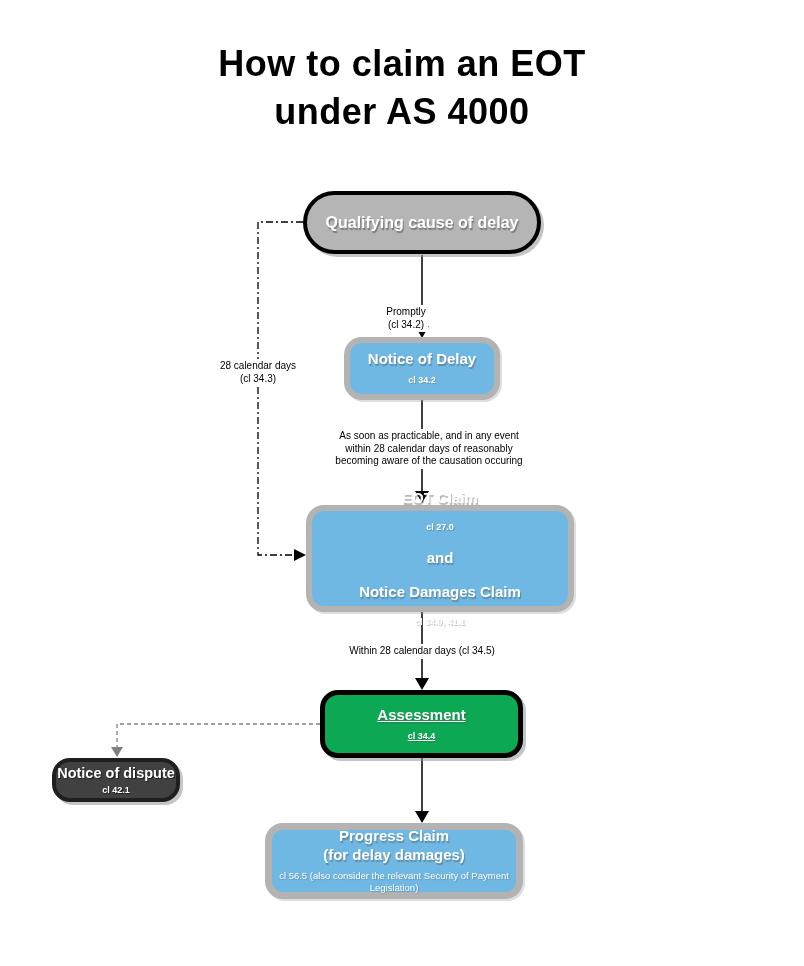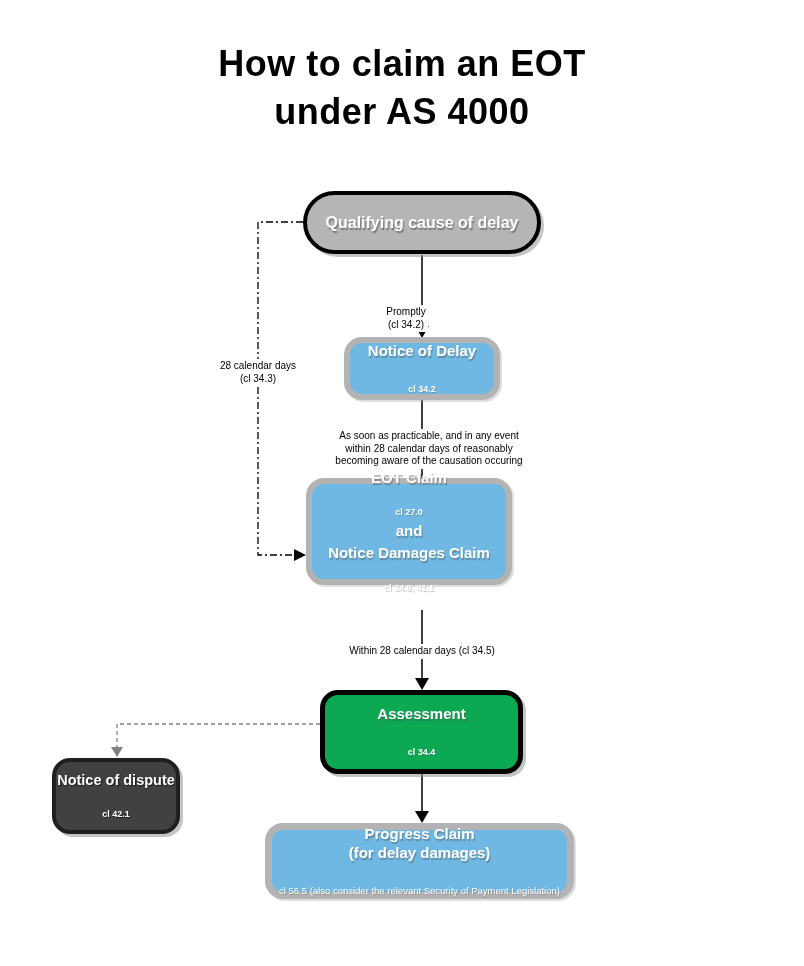--- a/index.html
+++ b/index.html
@@ -30,50 +30,50 @@
     display:flex;flex-direction:column;align-items:center;justify-content:center;
     text-align:center;color:#fff;border-radius:18px;
   }
   .node .node-title{
     font-size:15px;font-weight:700;white-space:pre-line;line-height:1.25;
     text-shadow:1px 1.5px 1px rgba(80,80,80,0.45);
   }
   .node .node-clause{
     font-size:9px;font-weight:600;white-space:pre-line;line-height:1.3;
     text-shadow:1px 1px 1px rgba(80,80,80,0.35);
-    margin-top:17px;
   }
 
   .pill{
     left:303px;top:191px;width:238px;height:63px;
     background:var(--pill-fill,#b5b5b5);
     border:4px solid #000;border-radius:34px;
     box-shadow:3px 3px 0 rgba(150,150,150,0.55);
   }
   .pill .node-title{font-size:16px;text-shadow:1px 1.5px 1px rgba(70,70,70,0.55);}
 
   .blue-box{
     background:var(--blue-fill,#6fb8e3);
     border:6px solid var(--blue-border,#b3b3b3);
     box-shadow:2px 2px 0 rgba(160,160,160,0.35);
   }
   .notice-of-delay{left:344px;top:337px;width:156px;height:63px;gap:6px;}
-  .eot-claim{left:306px;top:478px;width:206px;height:107px;gap:3px;}
-  .progress-claim{left:265px;top:823px;width:309px;height:76px;gap:5px;border-width:7px;}
+  .eot-claim{left:306px;top:505px;width:268px;height:107px;gap:15px;}
+  .progress-claim{left:265px;top:823px;width:258px;height:76px;gap:5px;border-width:7px;}
   .progress-claim .node-clause{font-weight:400;font-size:9.5px;}
 
   .assessment{
-    left:320px;top:690px;width:203px;height:84px;gap:6px;
+    left:320px;top:690px;width:203px;height:68px;gap:6px;
     background:var(--green-fill,#0ca853);
     border:5px solid #000;
     box-shadow:3px 3px 0 rgba(150,150,150,0.55);
+    text-decoration:underline;
   }
 
   .dispute{
-    left:52px;top:758px;width:128px;height:76px;gap:3px;
+    left:52px;top:758px;width:128px;height:44px;gap:3px;
     background:var(--dark-fill,#414141);
     border:4px solid var(--dark-border,#1f1f1f);
     box-shadow:3px 3px 0 rgba(150,150,150,0.55);
   }
   .dispute .node-title{font-size:14.5px;text-shadow:1px 1px 1px rgba(0,0,0,0.6);}
   .dispute .node-clause{text-shadow:1px 1px 1px rgba(0,0,0,0.6);}
 
   .edge-label{
     position:absolute;z-index:3;background:#ffffff;
     color:#000;font-size:10px;line-height:1.25;text-align:center;

